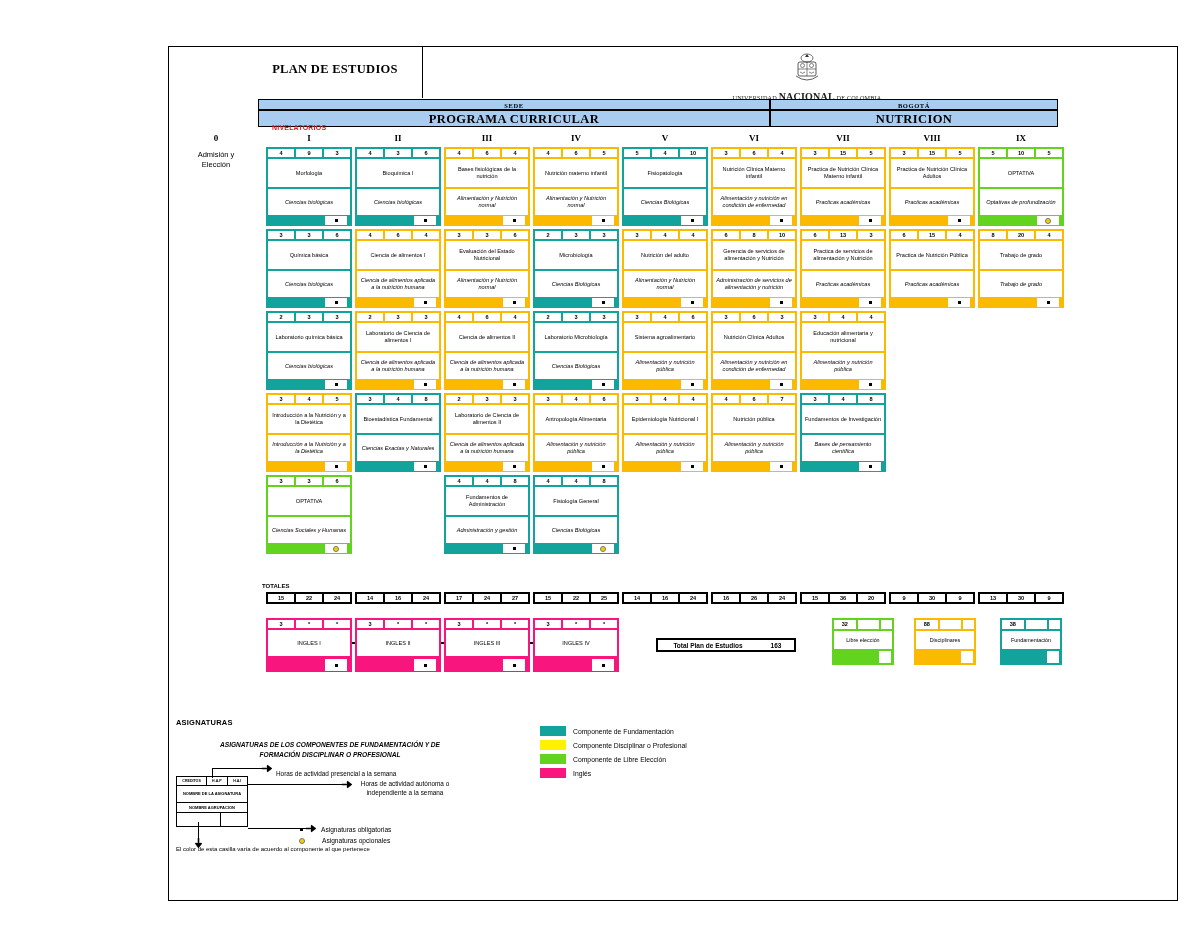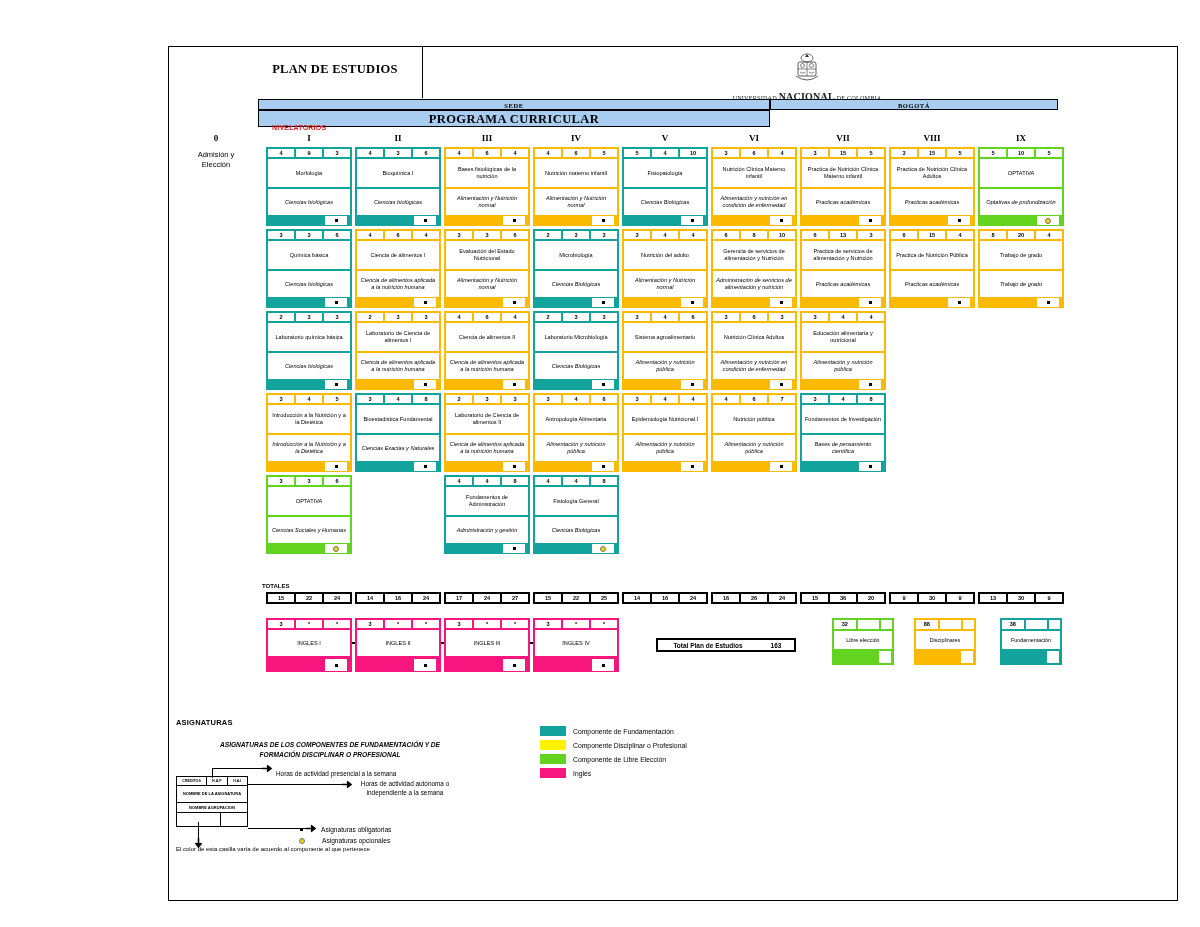--- a/index.html
+++ b/index.html
@@ -158,20 +158,23 @@
 
   <div class="bluebar sede-l">
       <span>SEDE</span>
     </div>
   <div class="bluebar sede-r">
       <span>BOGOTÁ</span>
     </div>
   <div class="bluebar prog-l">
       <span>PROGRAMA CURRICULAR</span>
     </div>
+  <div class="bluebar prog-r">
+      <span>NUTRICION</span>
+    </div>
 
   <div class="nivel">NIVELATORIOS</div>
 
   <div class="admis">
     <div class="dot">0</div>
     <div class="txt">
       <div>Admisión y</div>
       <div>Elección</div>
     </div>
   </div>

